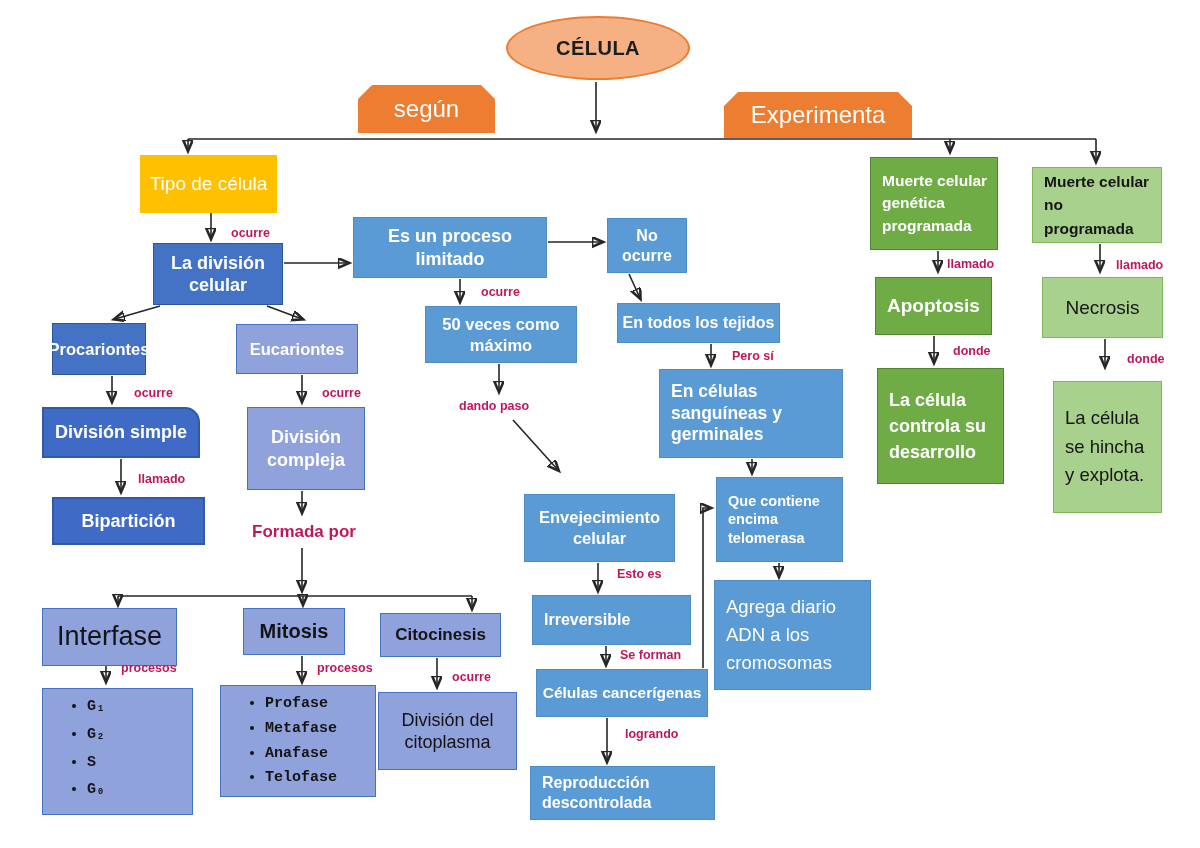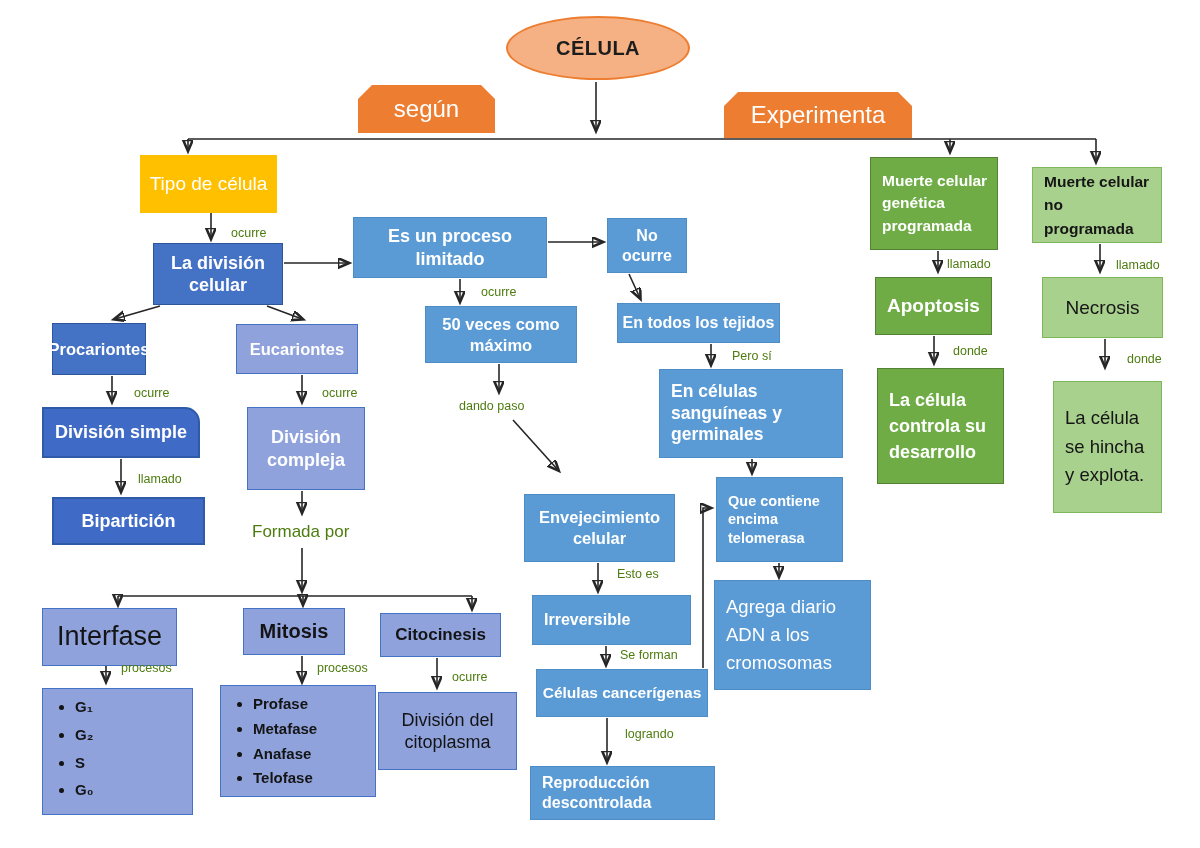--- a/index.html
+++ b/index.html
@@ -17,24 +17,24 @@
   .c-gold{background:#FFC000;color:#fff;font-weight:500;}
   .c-blue{background:#4472C4;color:#fff;border:1px solid #2E559A;}
   .c-bright{background:#3F6BC6;color:#fff;border:2px solid #2E5AA8;}
   .rtr{border-radius:0 15px 0 0;text-align:right;}
   .c-mid{background:#5B9BD5;color:#fff;border:1px solid #4D8CC4;}
   .c-peri-w{background:#8FA2DC;color:#fff;border:1.5px solid #4472C4;}
   .c-peri-b{background:#8FA2DC;color:#141414;border:1.5px solid #4472C4;}
   .c-green{background:#6FAC46;color:#fff;border:1.5px solid #548235;}
   .c-green-l{background:#A9D18E;color:#161616;border:1.5px solid #7FB85B;}
   .w500{font-weight:500;} .w700{font-weight:700;}
-  .elabel{position:absolute;z-index:2;font-size:12.5px;font-weight:400;color:#4d7c0f;white-space:nowrap;text-align:right;}
+  .elabel{position:absolute;z-index:2;font-size:12.5px;font-weight:700;color:#be185d;white-space:nowrap;text-align:right;}
   .elabel.big{font-size:17px;}
   .list-box{display:block;}
-  ul.blist{margin:9px 0 0 0;padding-left:32px;}
+  ul.blist{margin:9px 0 0 0;padding-left:44px;font-family:Liberation Mono, monospace;}
   ul.blist li{font-size:15px;font-weight:600;margin:6px 0;color:#141414;text-align:left;}
   ul.blist.tall li{margin:9px 0;}
 </style>
 </head>
 <body>
 
 <div class="canvas">
 
   <svg class="edges" width="1200" height="848" viewBox="0 0 1200 848">
     <defs>

